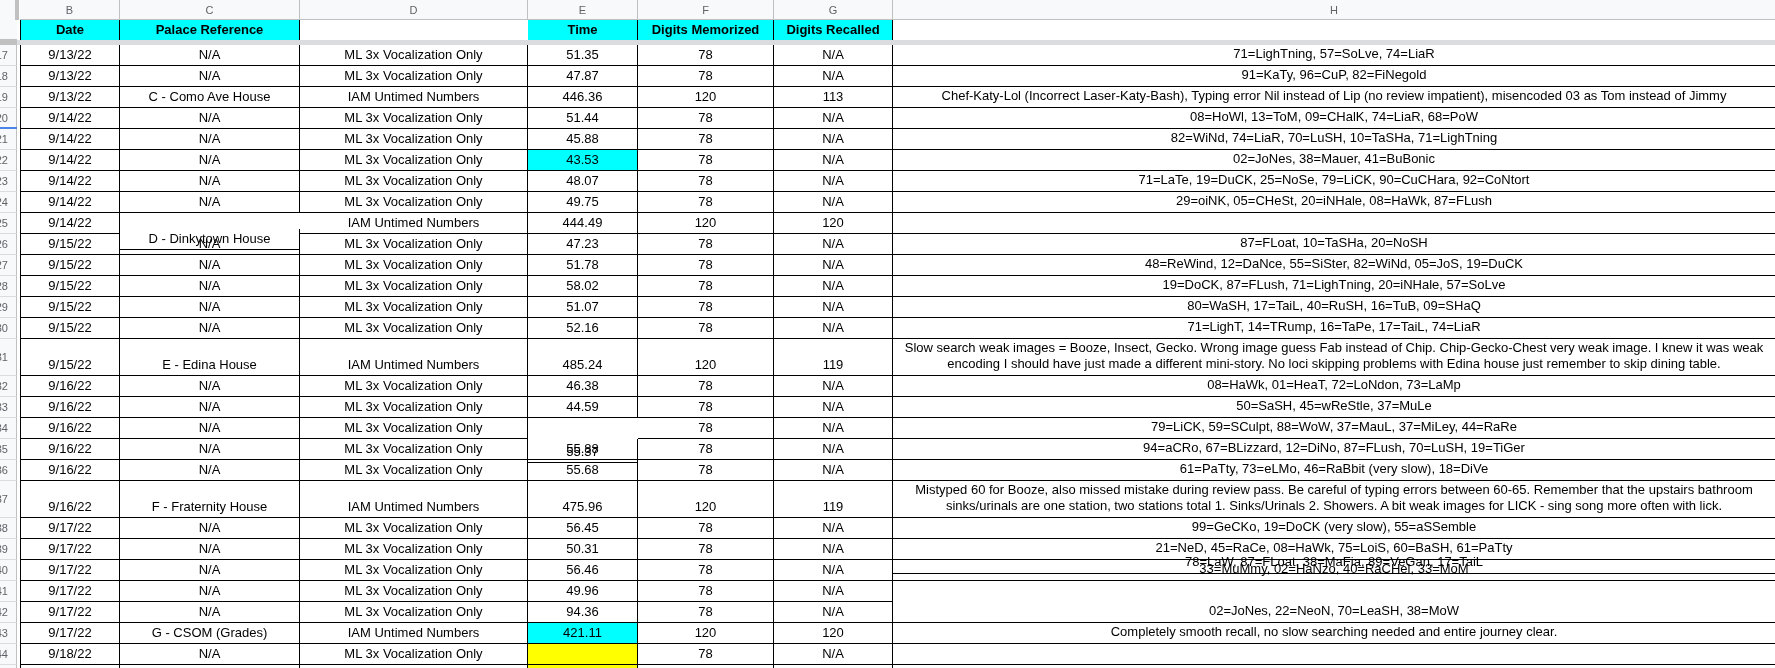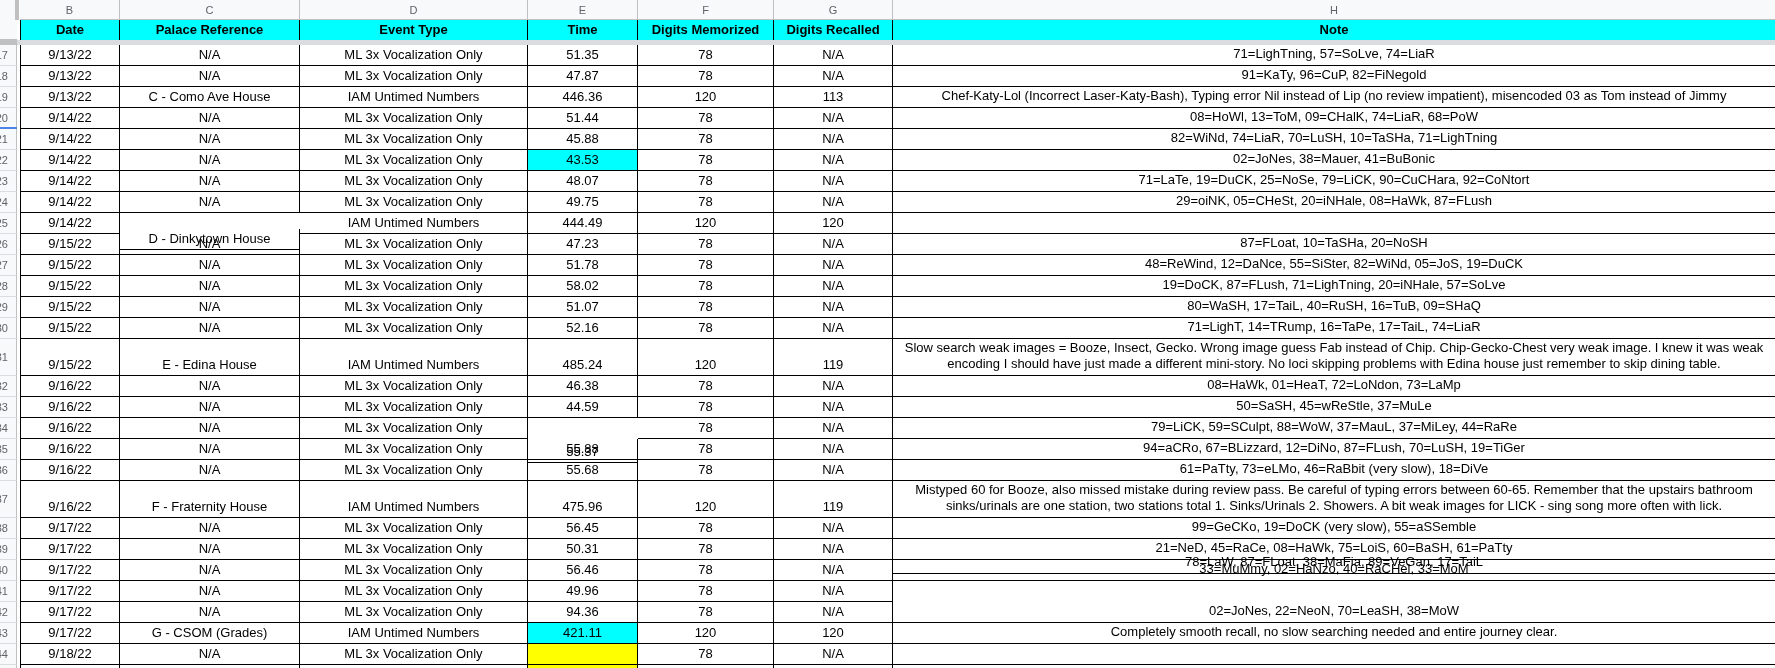--- a/index.html
+++ b/index.html
@@ -29,25 +29,23 @@
   <div class="colhdr" style="left:20px;width:100px;">B</div>
   <div class="colhdr" style="left:120px;width:180px;">C</div>
   <div class="colhdr" style="left:300px;width:228px;">D</div>
   <div class="colhdr" style="left:528px;width:110px;">E</div>
   <div class="colhdr" style="left:638px;width:136px;">F</div>
   <div class="colhdr" style="left:774px;width:119px;">G</div>
   <div class="colhdr" style="left:893px;width:882px;border-right:none;">H</div>
 
   <div class="hdrcell" style="left:20px;width:100px;border-left:1px solid #000;">Date</div>
   <div class="hdrcell" style="left:120px;width:180px;">Palace Reference</div>
-  <div class="hdrcell" style="left:300px;width:228px;">Event Type</div>
   <div class="hdrcell" style="left:528px;width:110px;">Time</div>
   <div class="hdrcell" style="left:638px;width:136px;">Digits Memorized</div>
   <div class="hdrcell" style="left:774px;width:119px;">Digits Recalled</div>
-  <div class="hdrcell" style="left:893px;width:882px;border-right:none;">Note</div>
 
   <div class="frozen-h">
       <div class="lft"></div>
     </div>
 
   <div id="rows-container">
       <div class="rowhdr" style="top: 45px; height: 21px;">
         <span>17</span>
       </div>
       <div class="cell" style="left: 20px; width: 100px; top: 45px; height: 21px; border-left: 1px solid rgb(0, 0, 0);">9/13/22</div>

